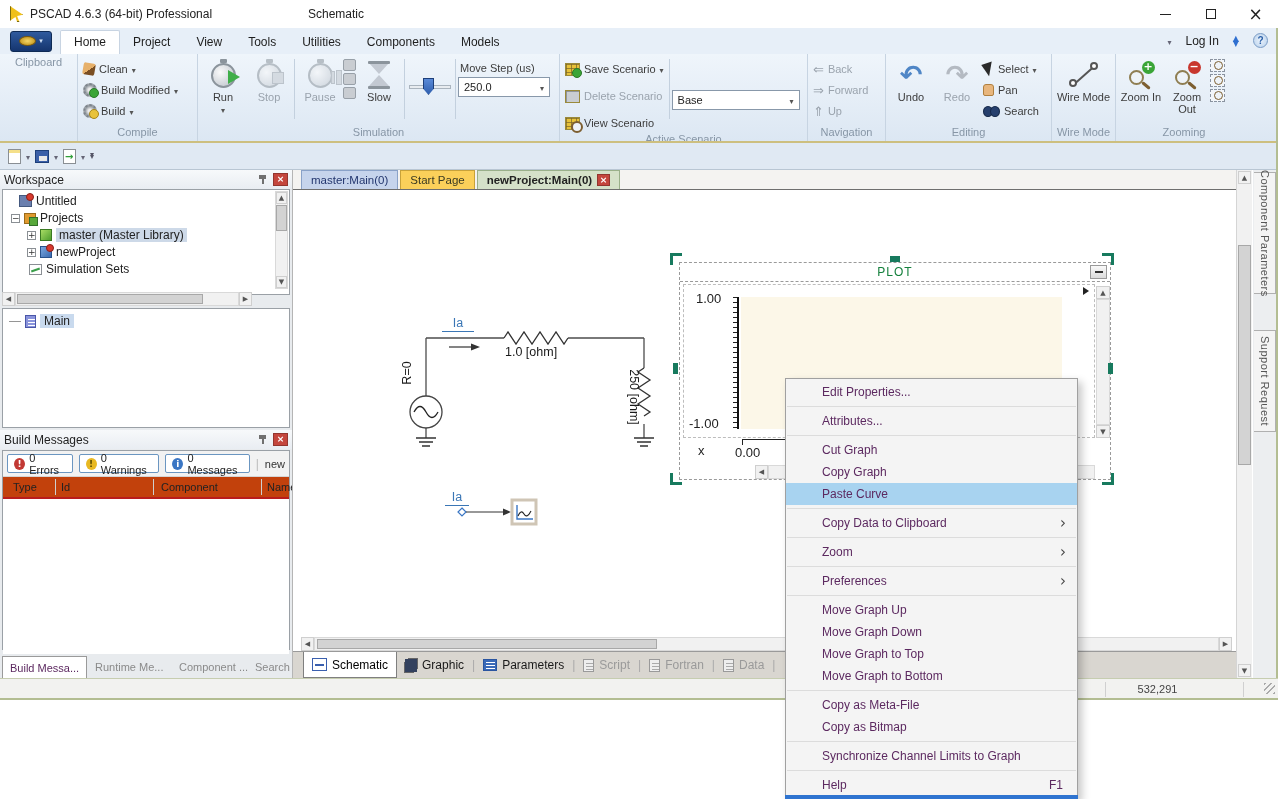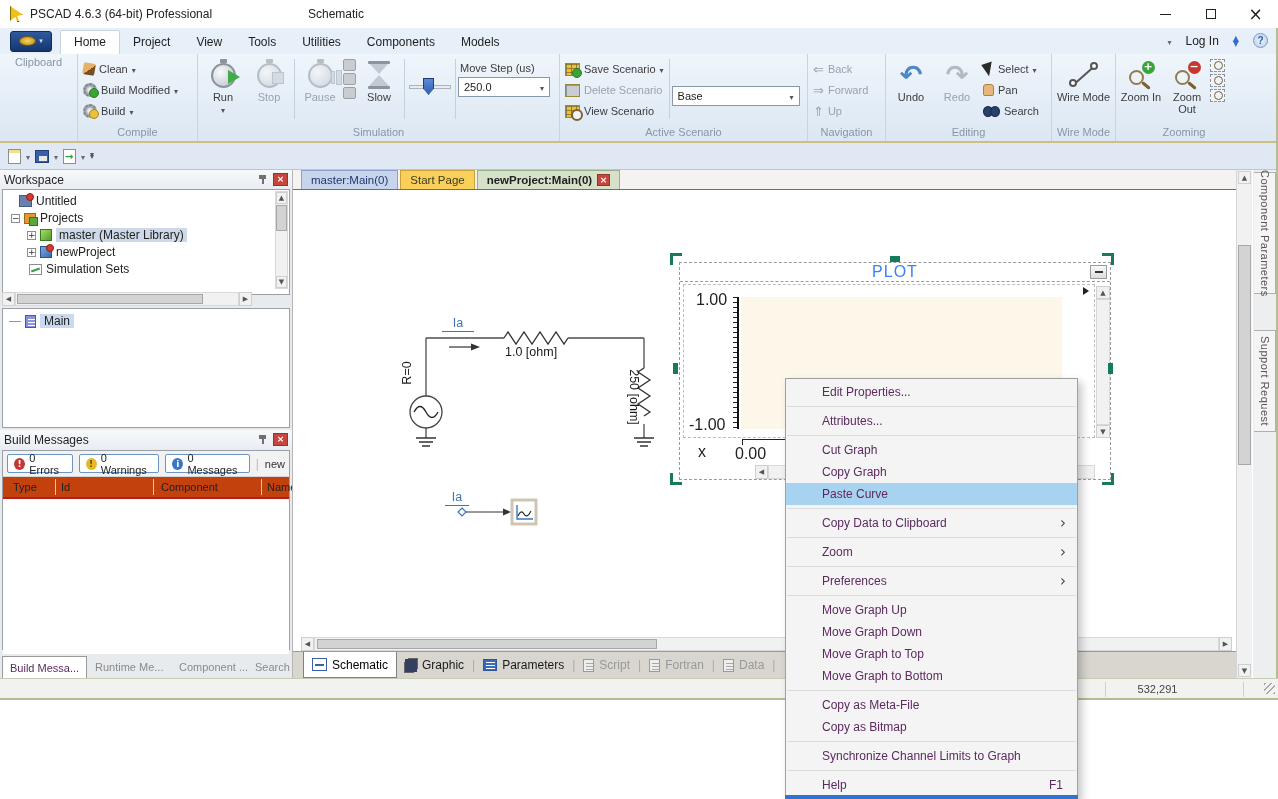--- a/index.html
+++ b/index.html
@@ -153,28 +153,28 @@
 .dtab.t2{background:#fbd05a;border-color:#c8a23a;color:#3a3a22}
 .dtab.t3{background:#d5e1c9;border-color:#9ab08a;color:#222;font-weight:bold}
 .dclose{width:13px;height:12px;background:#c4463d;border:1px solid #93352e;color:#fff;font-size:9px;line-height:10px;text-align:center;font-weight:bold;font-family:"DejaVu Sans",sans-serif}
 .dclose::after{content:"×"}
 .draw{position:absolute;left:0;top:20px;width:944px;height:447px;background:#fff}
 .clabel{position:absolute;font-size:12.5px;color:#1a1a1a;white-space:nowrap}
 .blue{color:#3a76b5}
 .iaul{border-bottom:1.5px solid #3a76b5;padding-bottom:1px;text-align:center}
 
 .pframe{position:absolute;left:386px;top:72px;width:432px;height:218px;background:#fff;border:1px dashed #9a9a9a}
-.pftitle{position:absolute;left:0;top:0;width:100%;height:19px;border-bottom:1px dashed #9a9a9a;display:flex;align-items:center;justify-content:center;font-size:16px;letter-spacing:1px;color:#3b82f6}
+.pftitle{position:absolute;left:0;top:0;width:100%;height:19px;border-bottom:1px dashed #9a9a9a;display:flex;align-items:center;justify-content:center;font-size:12px;letter-spacing:1px;color:#15803d}
 .pfmin{position:absolute;right:3px;top:2px;width:17px;height:14px;background:linear-gradient(#fafafa,#dcdcdc);border:1px solid #9a9a9a;display:flex;align-items:center;justify-content:center}
 .pfmin::after{content:"";width:8px;height:2px;background:#333}
 .pfinner{position:absolute;left:3px;top:21px;width:412px;height:154px;border:1px dashed #bdbdbd}
 .pfplay{position:absolute;left:403px;top:24px;width:0;height:0;border-top:4px solid transparent;border-bottom:4px solid transparent;border-left:6px solid #222}
 .pfaxis{position:absolute;left:53px;top:34px;width:6px;height:132px;border-right:2px solid #111;background:repeating-linear-gradient(#222 0 1px,transparent 1px 5px)}
 .pfarea{position:absolute;left:61px;top:34px;width:321px;height:132px;background:#fcf7e8}
-.pflab{position:absolute;font-size:16px;color:#222}
+.pflab{position:absolute;font-size:13px;color:#222}
 .pfxline{position:absolute;left:62px;top:176px;width:290px;border-top:1px solid #222}
 .pfxline::before,.pfxline::after{content:"";position:absolute;top:0;width:1px;height:5px;background:#222}
 .pfxline::before{left:0}.pfxline::after{right:0}
 .handle{position:absolute;background:#177a5e}
 .hc{position:absolute;width:12px;height:12px}
 .hc.tl{border-left:3px solid #177a5e;border-top:3px solid #177a5e}
 .hc.tr{border-right:3px solid #177a5e;border-top:3px solid #177a5e}
 .hc.bl{border-left:3px solid #177a5e;border-bottom:3px solid #177a5e}
 .hc.br{border-right:3px solid #177a5e;border-bottom:3px solid #177a5e}
 
@@ -337,21 +337,21 @@
             <span>250.0</span>
             <span class="car"></span>
           </div>
         </div>
       </div>
       <div class="rgl">Simulation</div>
     </div>
 
     <div class="rgroup" style="width:248px">
       <div class="rgc">
-        <div class="minicol" style="gap:1px">
+        <div class="minicol" style="gap:7px">
           <div class="sb">
               <span class="i-tbl g2"></span>
               <span>Save Scenario</span>
               <span class="car"></span>
             </div>
           <div class="sb dim">
               <span class="i-tbl gray"></span>
               <span>Delete Scenario</span>
             </div>
           <div class="sb">

